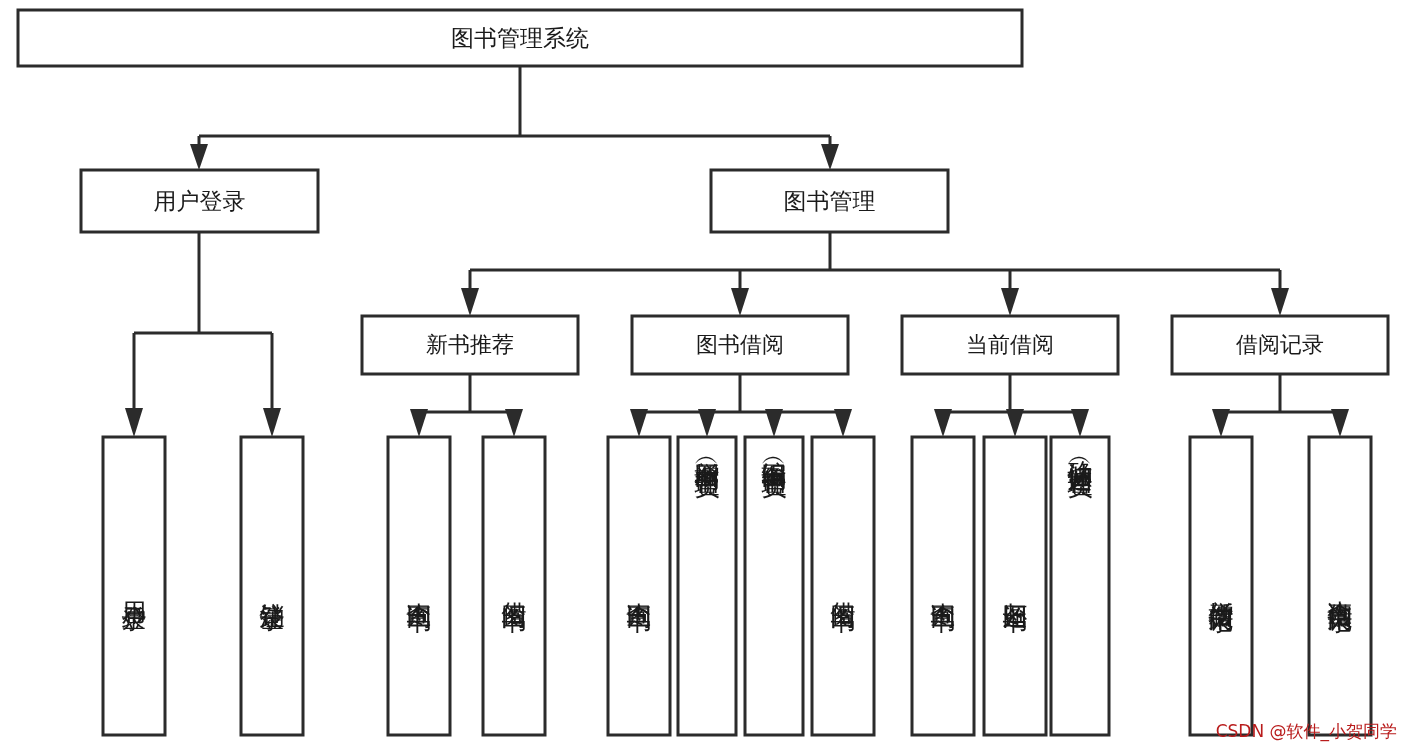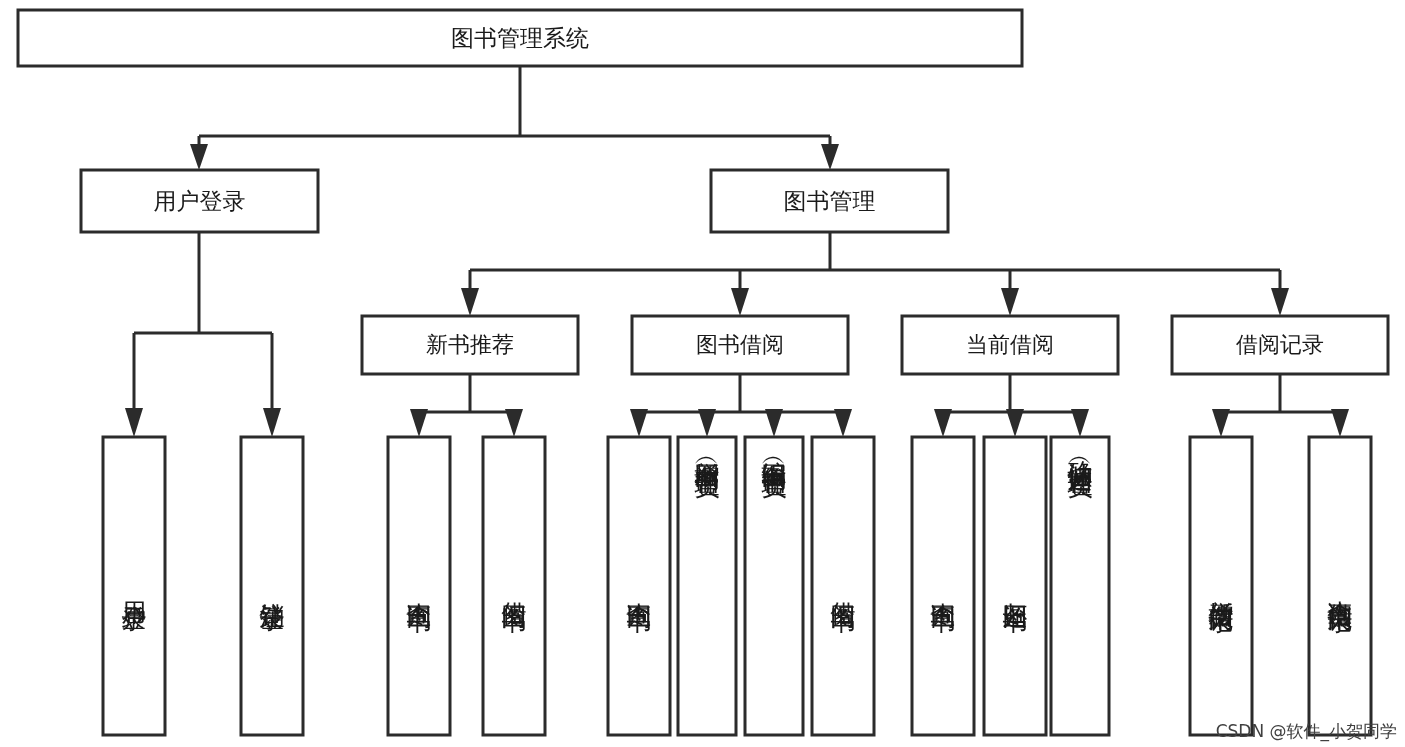--- a/index.html
+++ b/index.html
@@ -50,21 +50,21 @@
     text-align: center;
     white-space: nowrap;
     pointer-events: none;
   }
   .watermark {
     position: absolute;
     right: 8px;
     bottom: 4px;
     font-family: "DejaVu Sans", "Liberation Sans", sans-serif;
     font-size: 17px;
-    color: #404040;
+    color: #b91c1c;
     white-space: nowrap;
   }
 </style>
 </head>
 <body>
 
 <svg id="diagram" viewBox="0 0 1405 747" xmlns="http://www.w3.org/2000/svg">
 
   <g>
 

